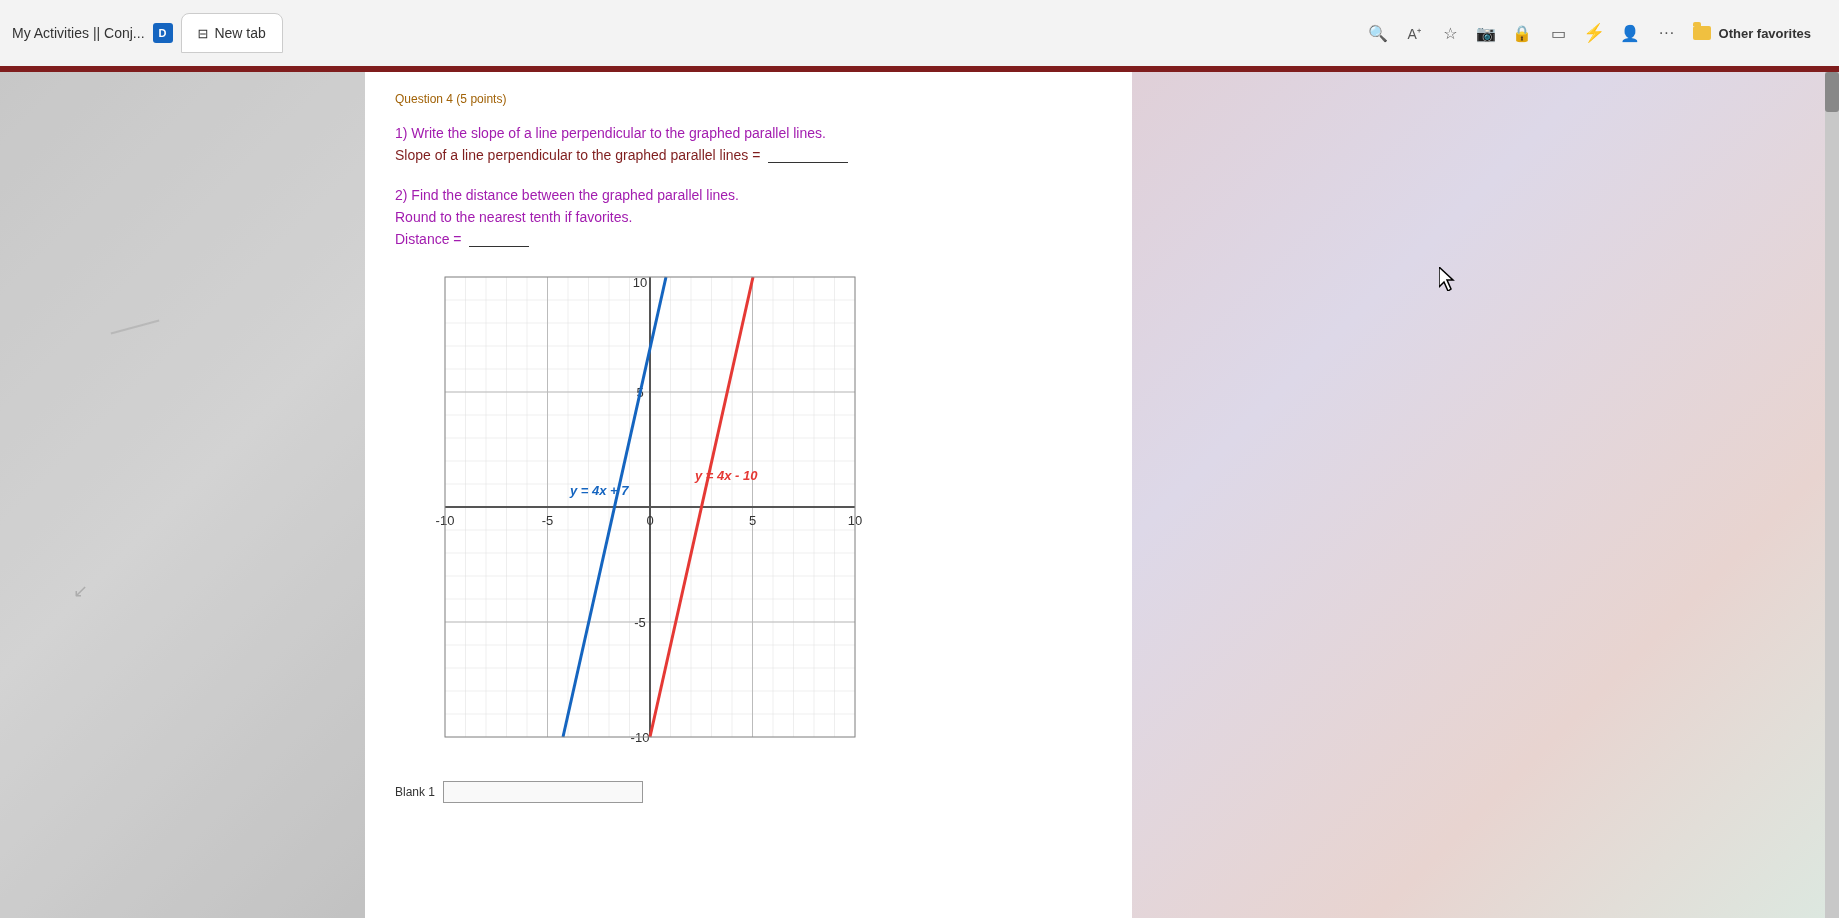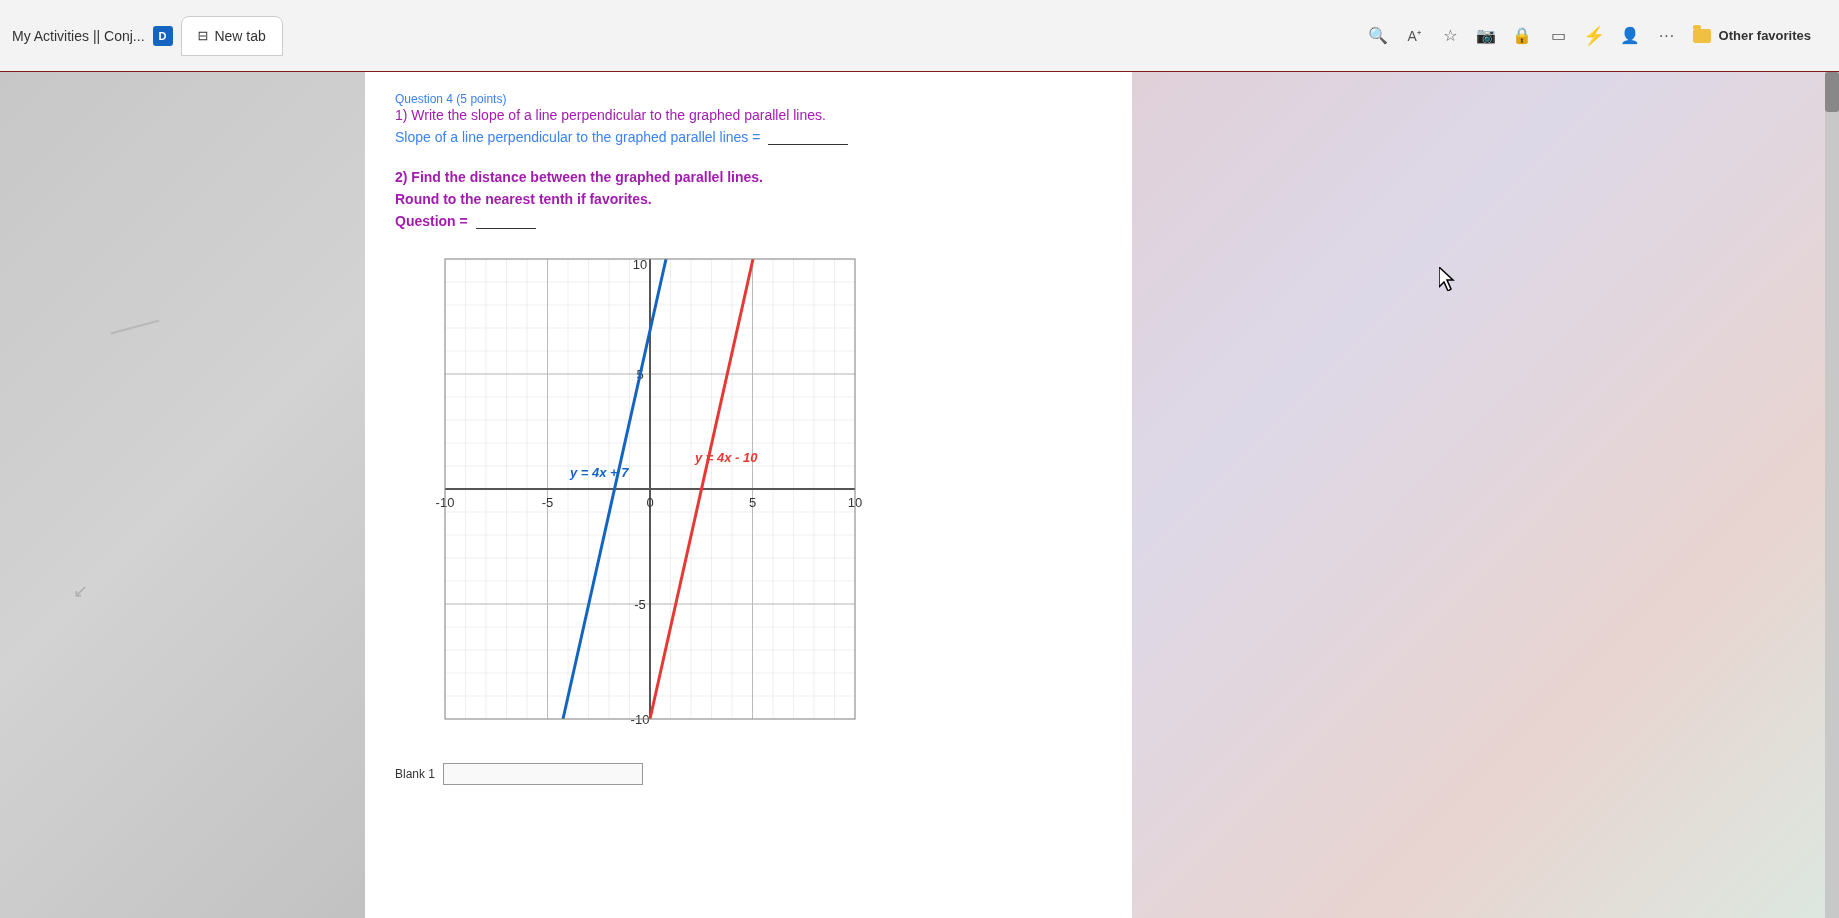--- a/index.html
+++ b/index.html
@@ -7,21 +7,21 @@
       font-family: Arial, sans-serif;
       background: #e8e8e8;
       width: 1839px;
       min-height: 918px;
       overflow-x: hidden;
     }
 
     
     .browser-bar {
       background: #f3f3f3;
-      border-bottom: 1px solid #7f1d1d;
+      border-bottom: 6px solid #7f1d1d;
       height: 72px;
       display: flex;
       align-items: center;
       padding: 0 12px;
       gap: 8px;
     }
     .tab-item {
       display: flex;
       align-items: center;
       gap: 6px;
@@ -143,44 +143,43 @@
       background: #888;
       border-radius: 3px;
     }
 
     
     .question-section {
       margin-bottom: 16px;
     }
     .section-header {
       font-size: 12px;
-      color: #3b82f6;
-      margin-bottom: 1px;
+      color: #a16207;
+      margin-bottom: 19px;
     }
     .question-text {
       font-size: 14px;
       color: #a21caf;
       margin-bottom: 6px;
     }
     .question-sub {
       font-size: 14px;
-      color: #3b82f6;
+      color: #7f1d1d;
       margin-bottom: 16px;
     }
     .answer-line {
       display: inline-block;
       border-bottom: 1px solid #333;
       width: 80px;
       margin-left: 4px;
       vertical-align: bottom;
     }
     .q2-section {
       margin-top: 24px;
       margin-bottom: 20px;
-      font-weight: bold;
     }
     .distance-line {
       display: inline-block;
       border-bottom: 1px solid #333;
       width: 60px;
       margin-left: 4px;
       vertical-align: bottom;
     }
 
     
@@ -281,21 +280,21 @@
       <div class="question-sub">
         <span>Slope of a line perpendicular to the graphed parallel lines =</span>
         <span class="answer-line"></span>
       </div>
     </div>
 
     <div class="q2-section">
       <div class="question-text">2)  Find the distance between the graphed parallel lines.</div>
       <div class="question-text">Round to the nearest tenth if favorites.</div>
       <div class="question-text">
-        <span>Question =</span>
+        <span>Distance =</span>
         <span class="distance-line"></span>
       </div>
     </div>
 
     <div class="graph-container">
       <div class="graph-wrapper">
         <svg class="graph-svg" viewBox="0 0 460 490" xmlns="http://www.w3.org/2000/svg">
 
           <rect x="30" y="10" width="410" height="460" fill="white" stroke="#ccc" stroke-width="0.5"></rect>
 

